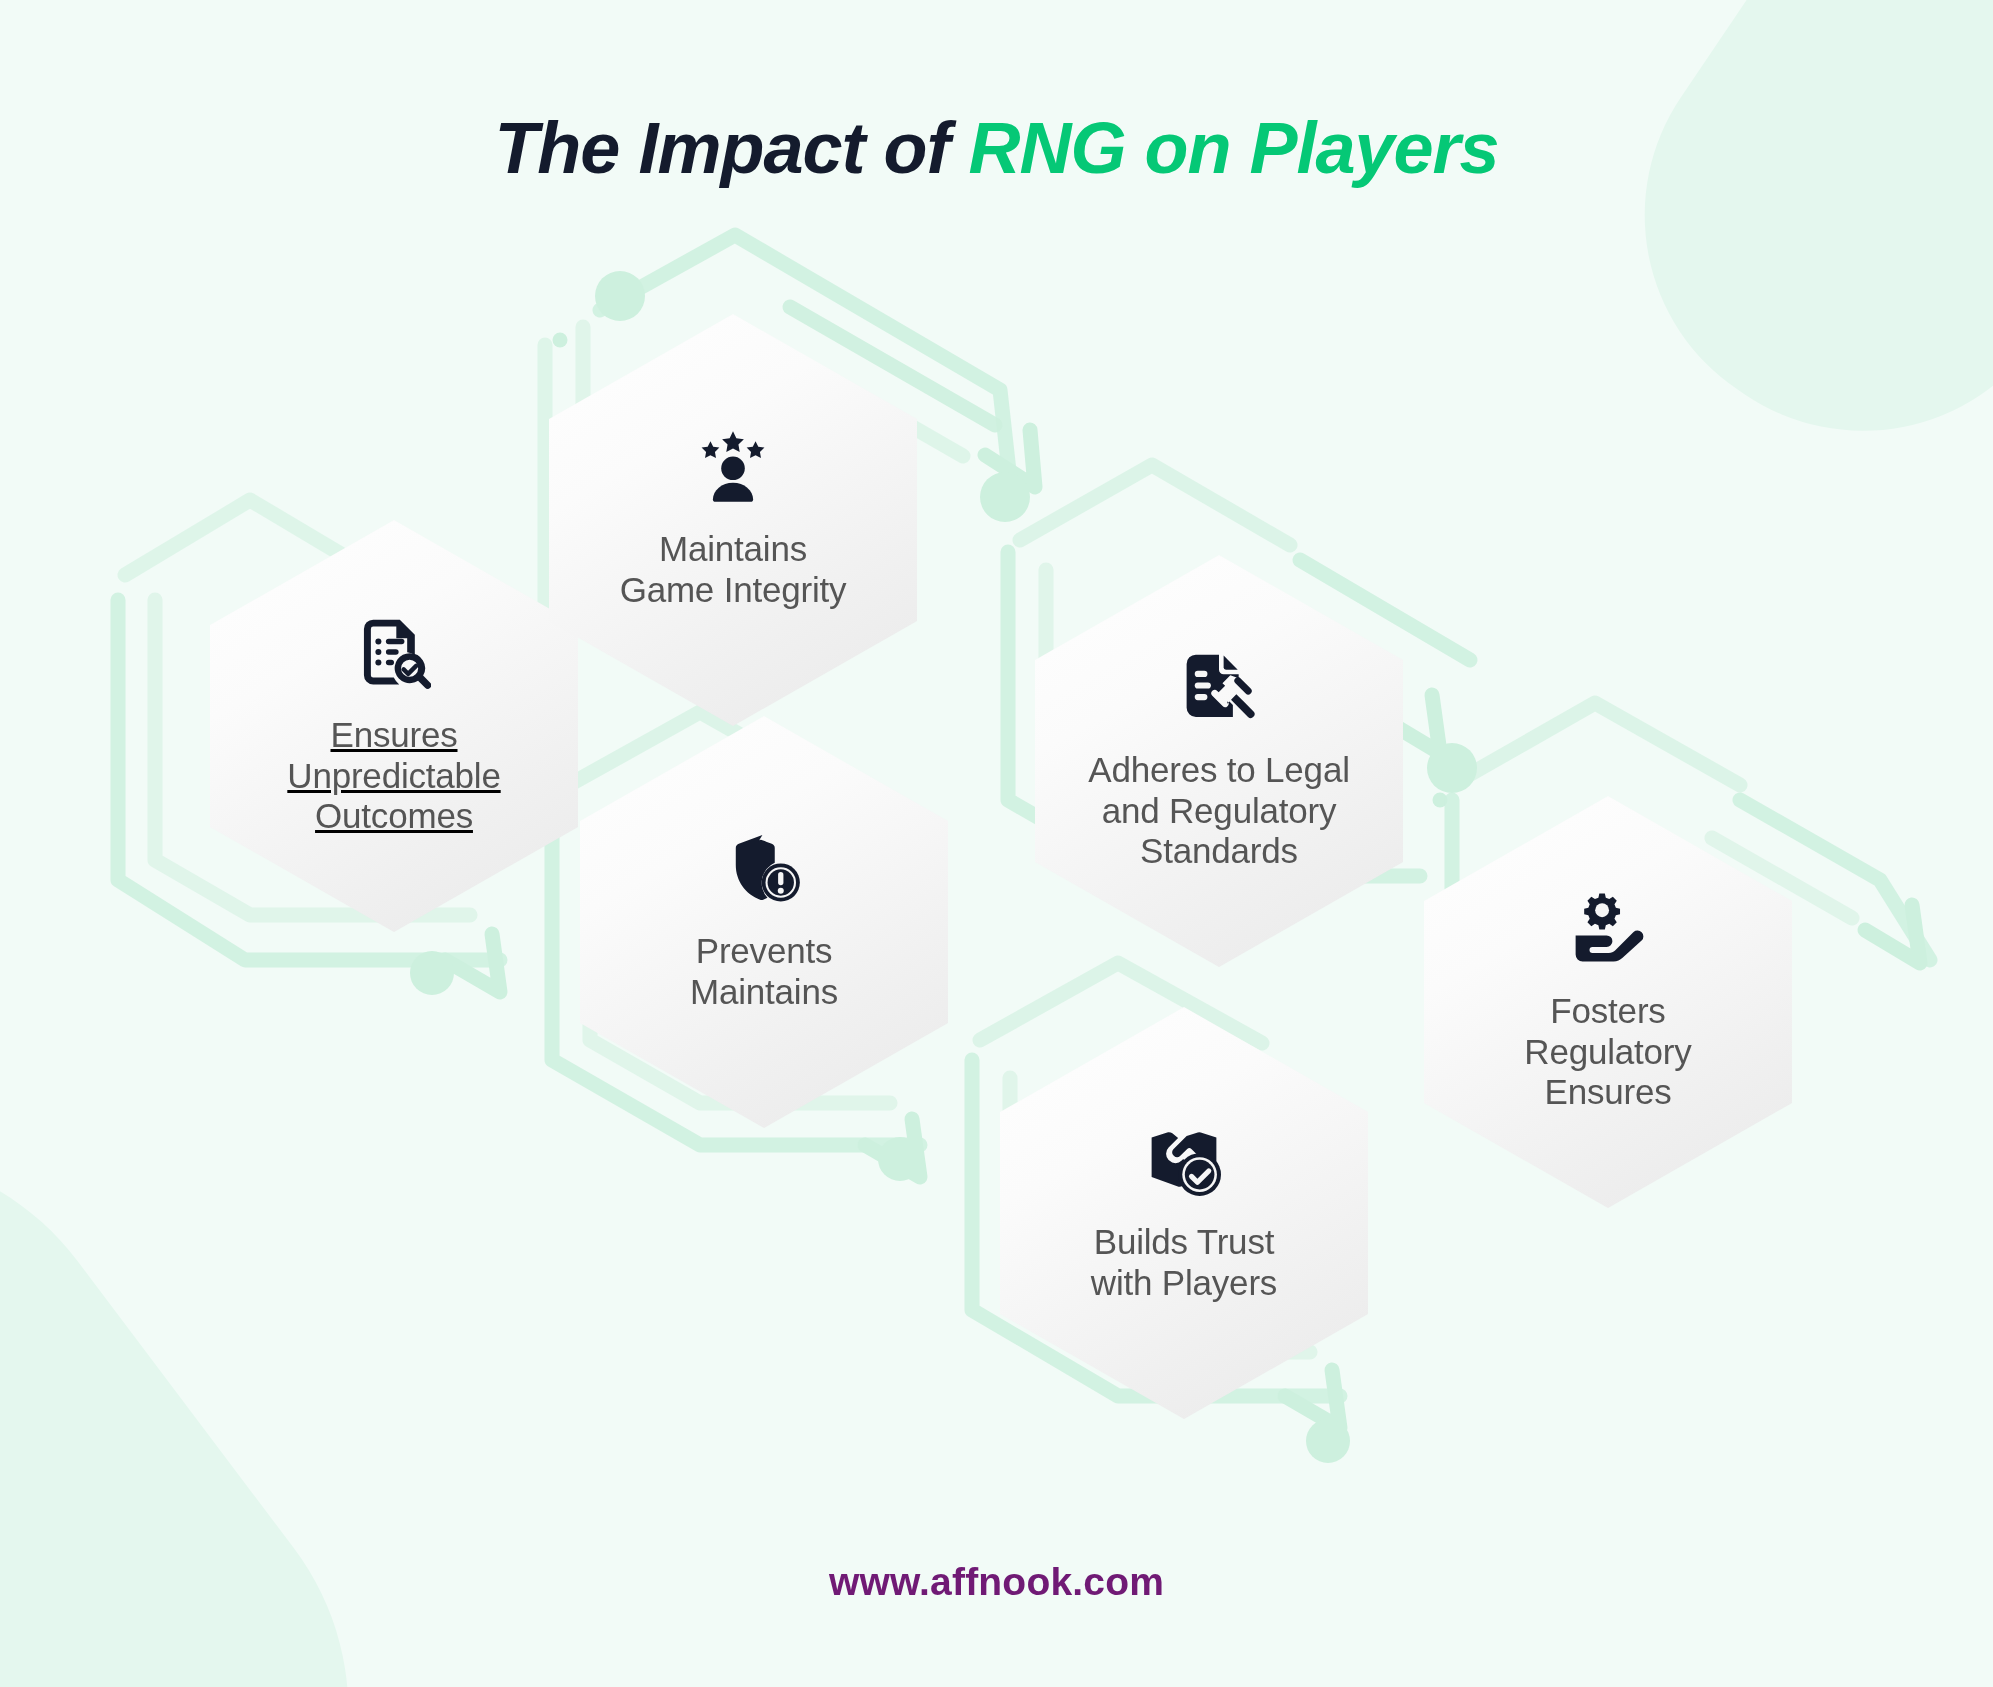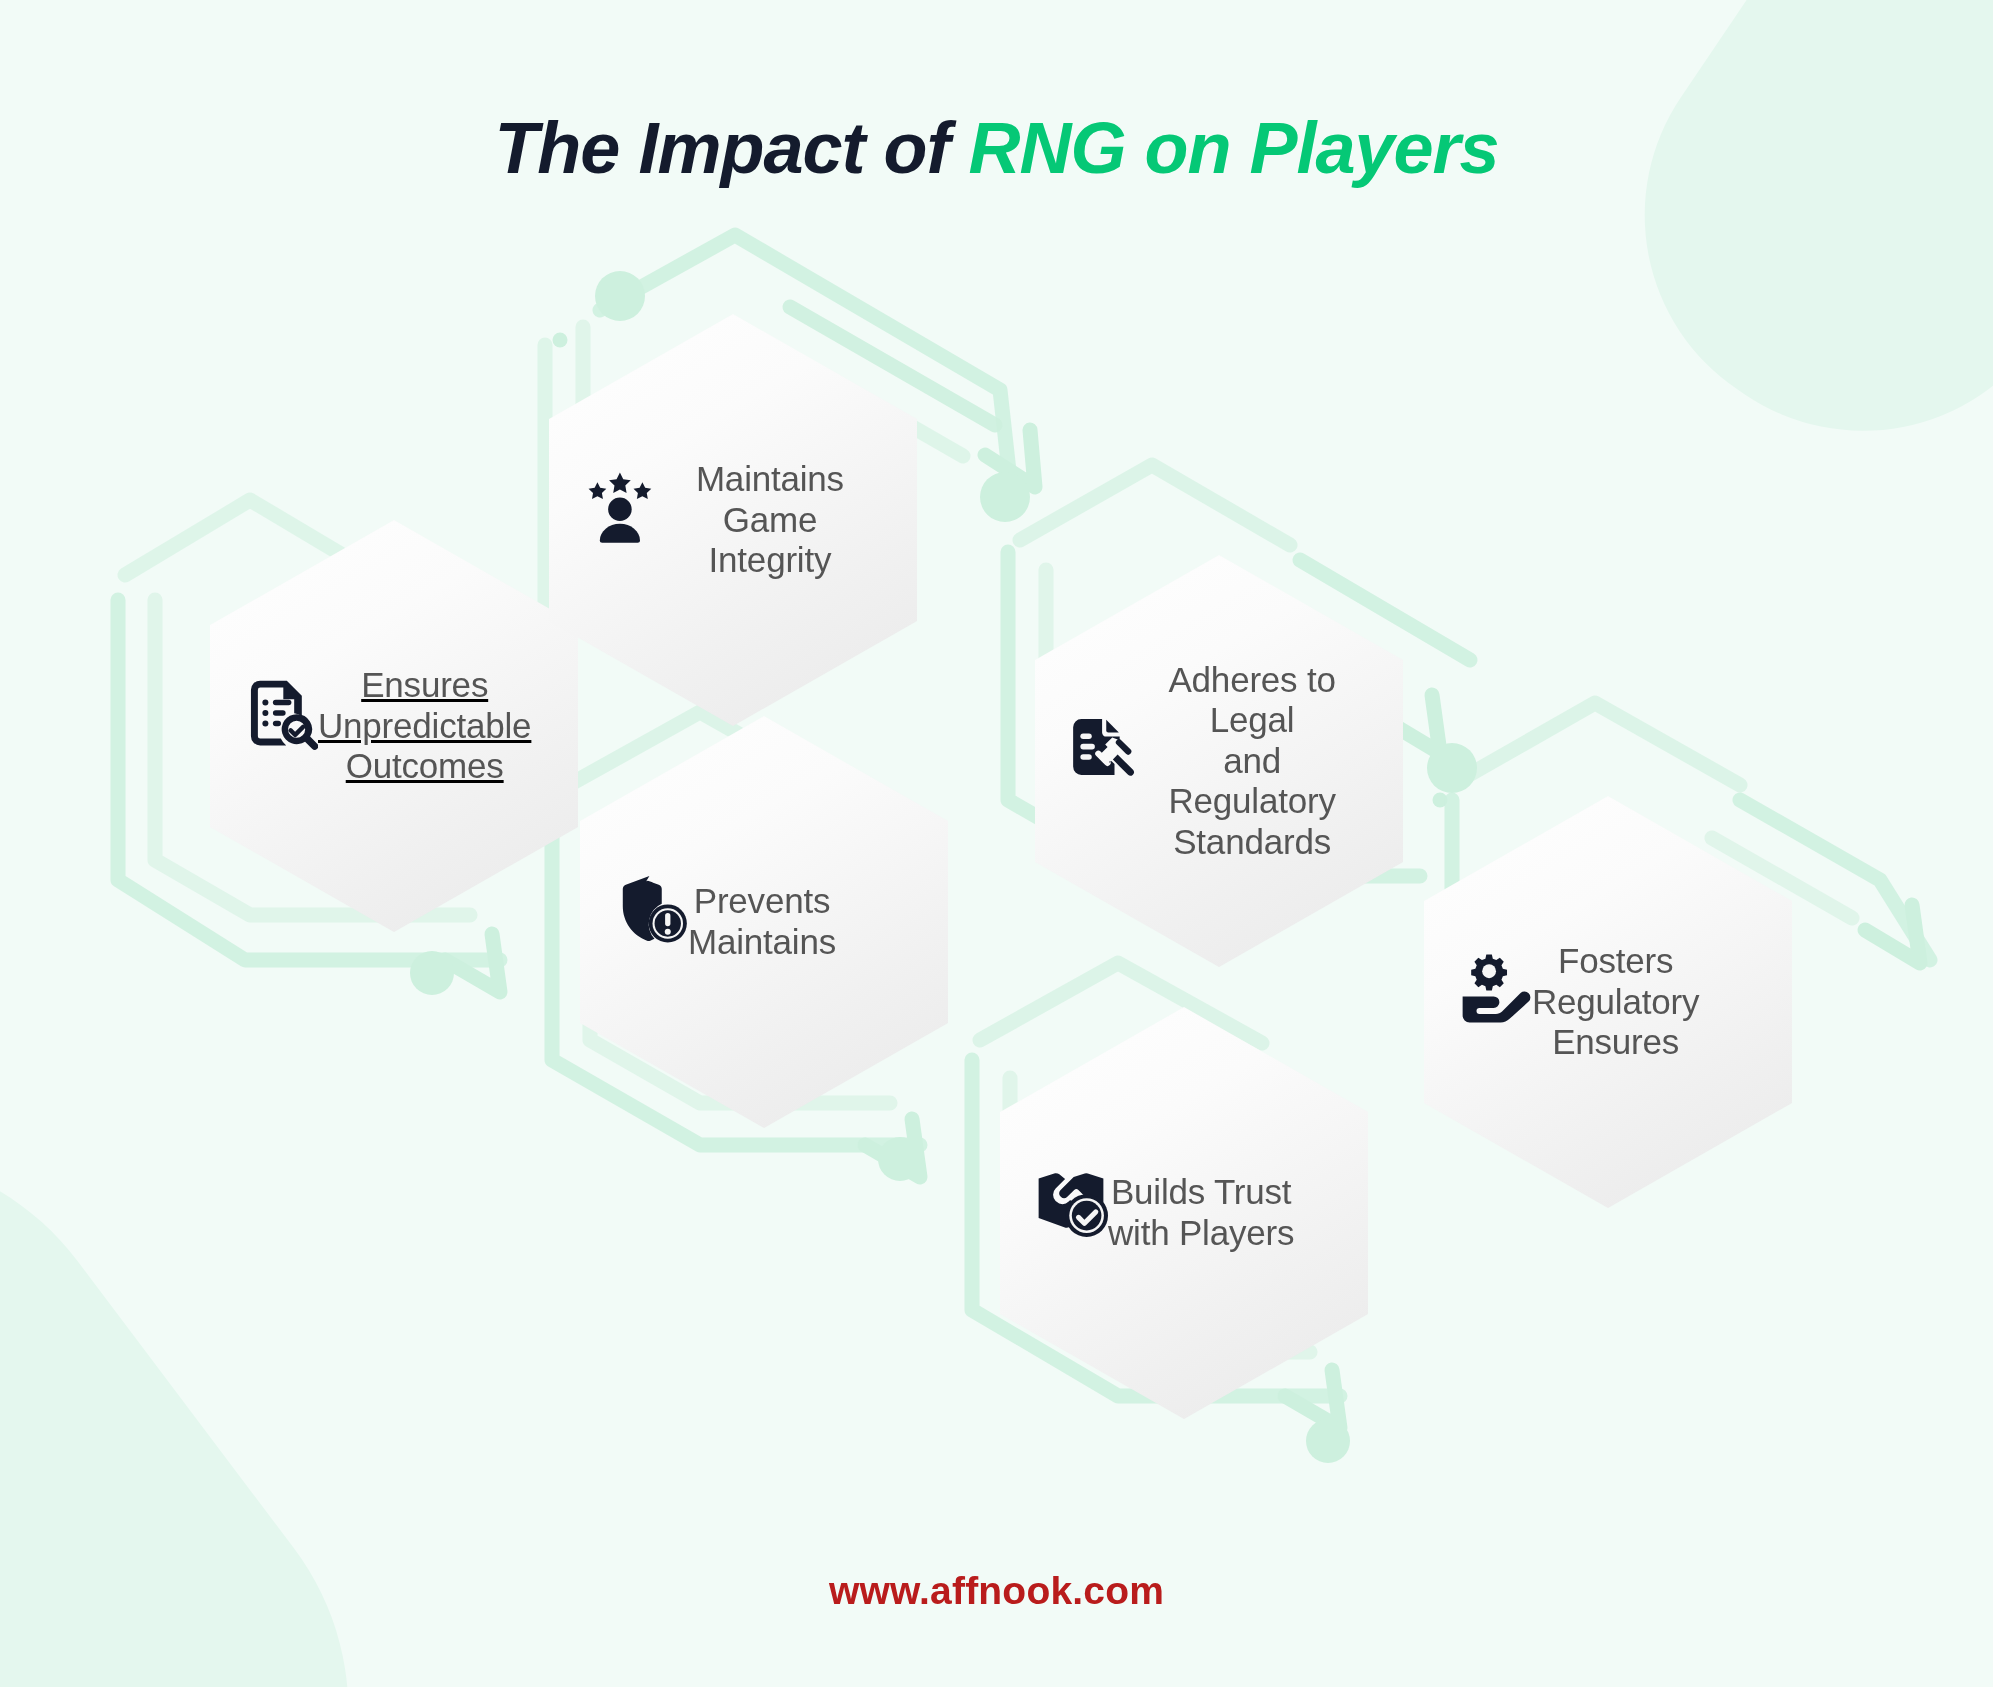--- a/index.html
+++ b/index.html
@@ -41,25 +41,25 @@
     color:#141b2d;
     z-index:6;
     white-space:nowrap;
     font-style:italic;
   }
   .title .accent{ color:#05c876; }
 
   
   .footer{
     position:absolute;
-    bottom:74px; left:0; right:0;
+    bottom:83px; left:0; right:0;
     text-align:center;
     font-size:39px;
     font-weight:bold;
-    color:#b91c1c;
+    color:#701a75;
     letter-spacing:.2px;
     z-index:6;
   }
 
   
   .connectors{
     position:absolute;
     left:0; top:0;
     width:1993px; height:1687px;
     z-index:1;
@@ -80,21 +80,21 @@
     position:absolute; inset:0;
     background:linear-gradient(150deg,#ffffff 0%,#fbfbfb 32%,#f0f0f0 72%,#e9e9e9 100%);
     clip-path:polygon(50% 0%, 100% 25.5%, 100% 74.5%, 50% 100%, 0% 74.5%, 0% 25.5%);
     filter:drop-shadow(-13px 14px 13px rgba(70,70,70,0.30));
   }
   .hex-inner{
     position:relative;
     z-index:2;
     width:100%;
     display:flex;
-    flex-direction:row;
+    flex-direction:column;
     align-items:center;
     padding:0 34px;
   }
   .hex-icon{
     width:74px; height:74px;
     margin-bottom:26px;
     display:flex; align-items:center; justify-content:center;
   }
   .hex-icon svg{ width:100%; height:100%; display:block; }
   .hex-label{

